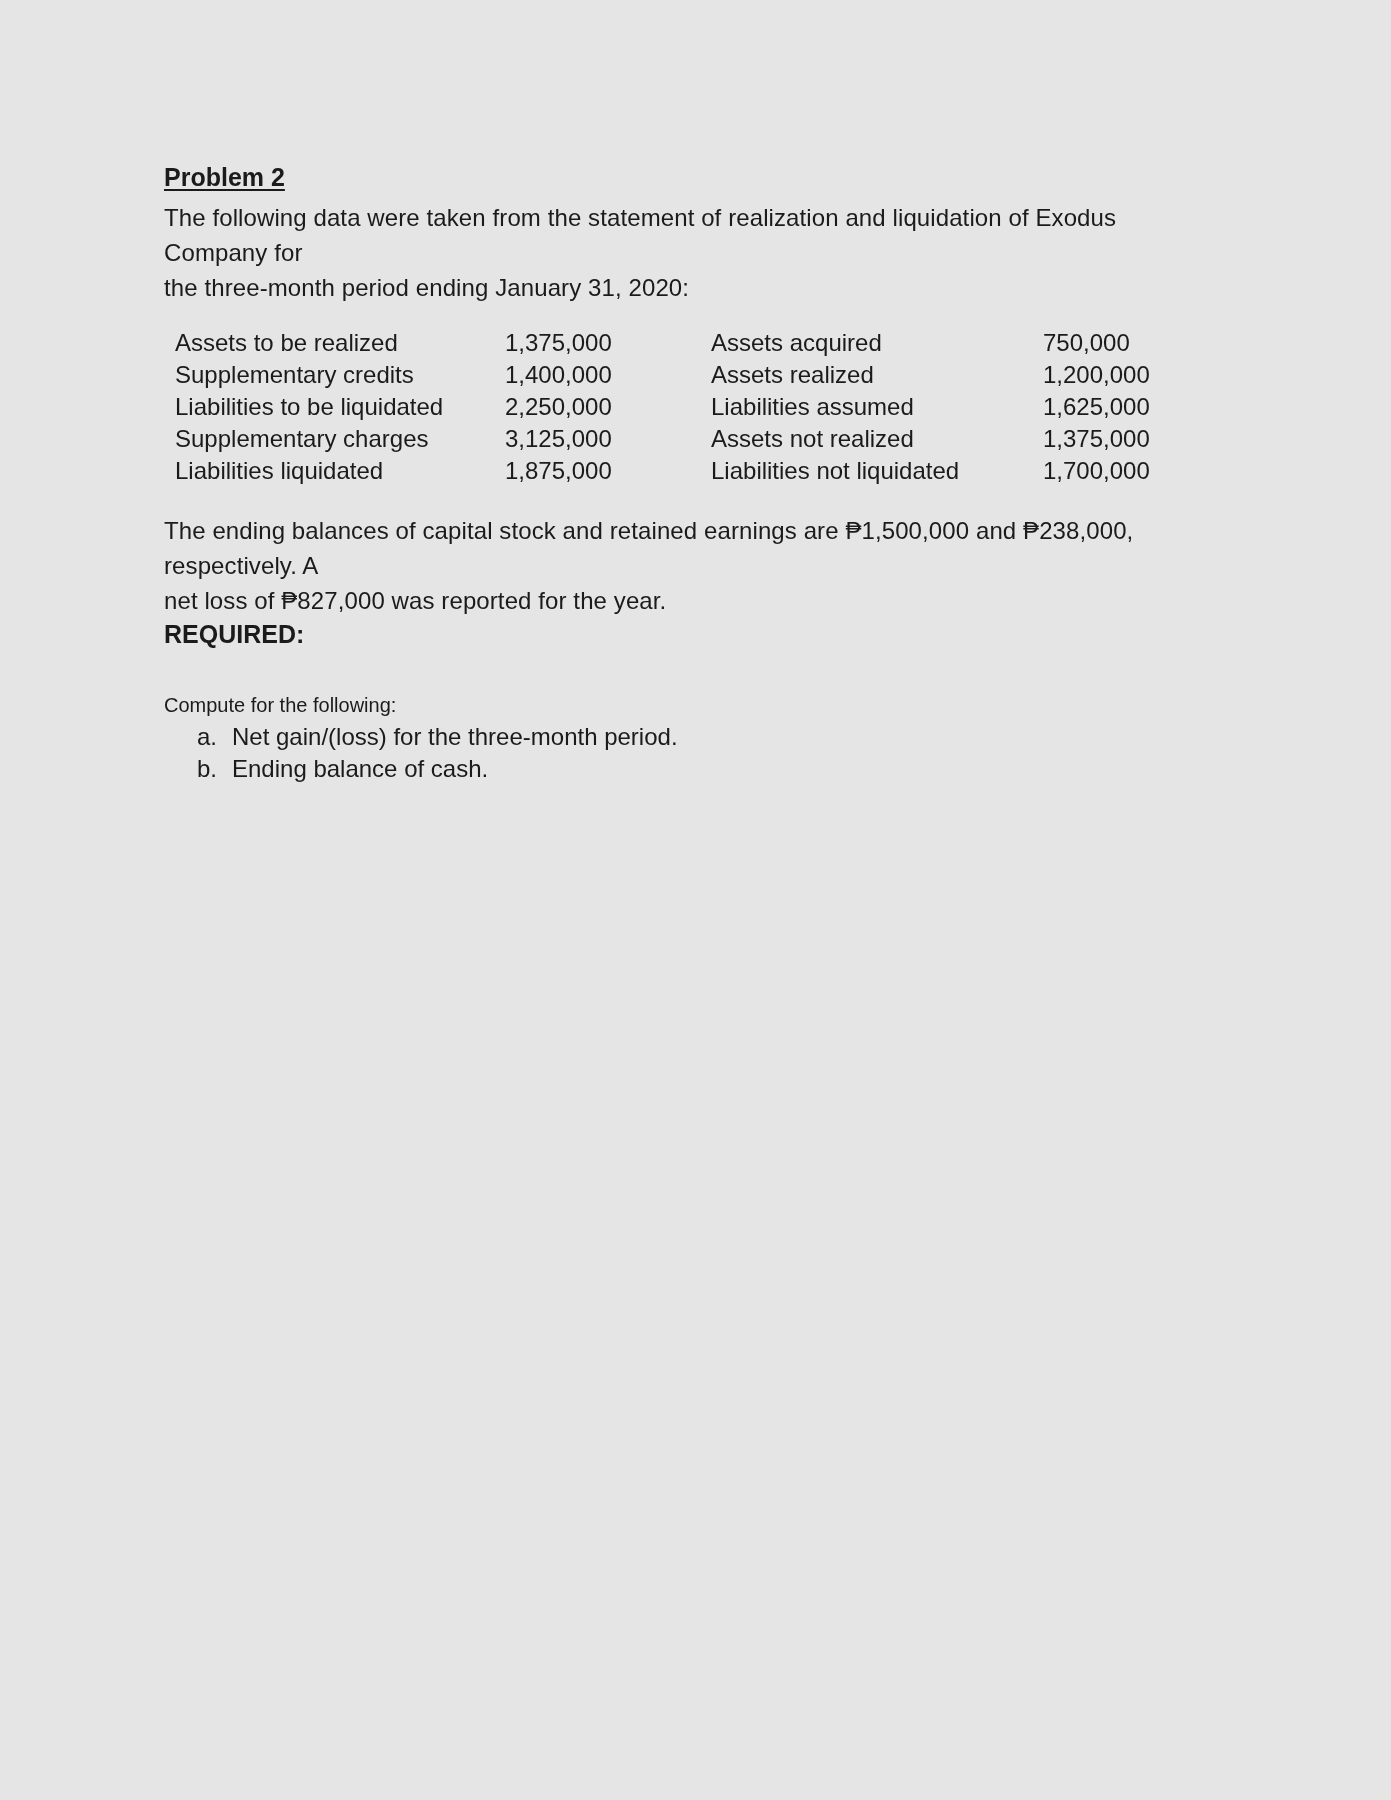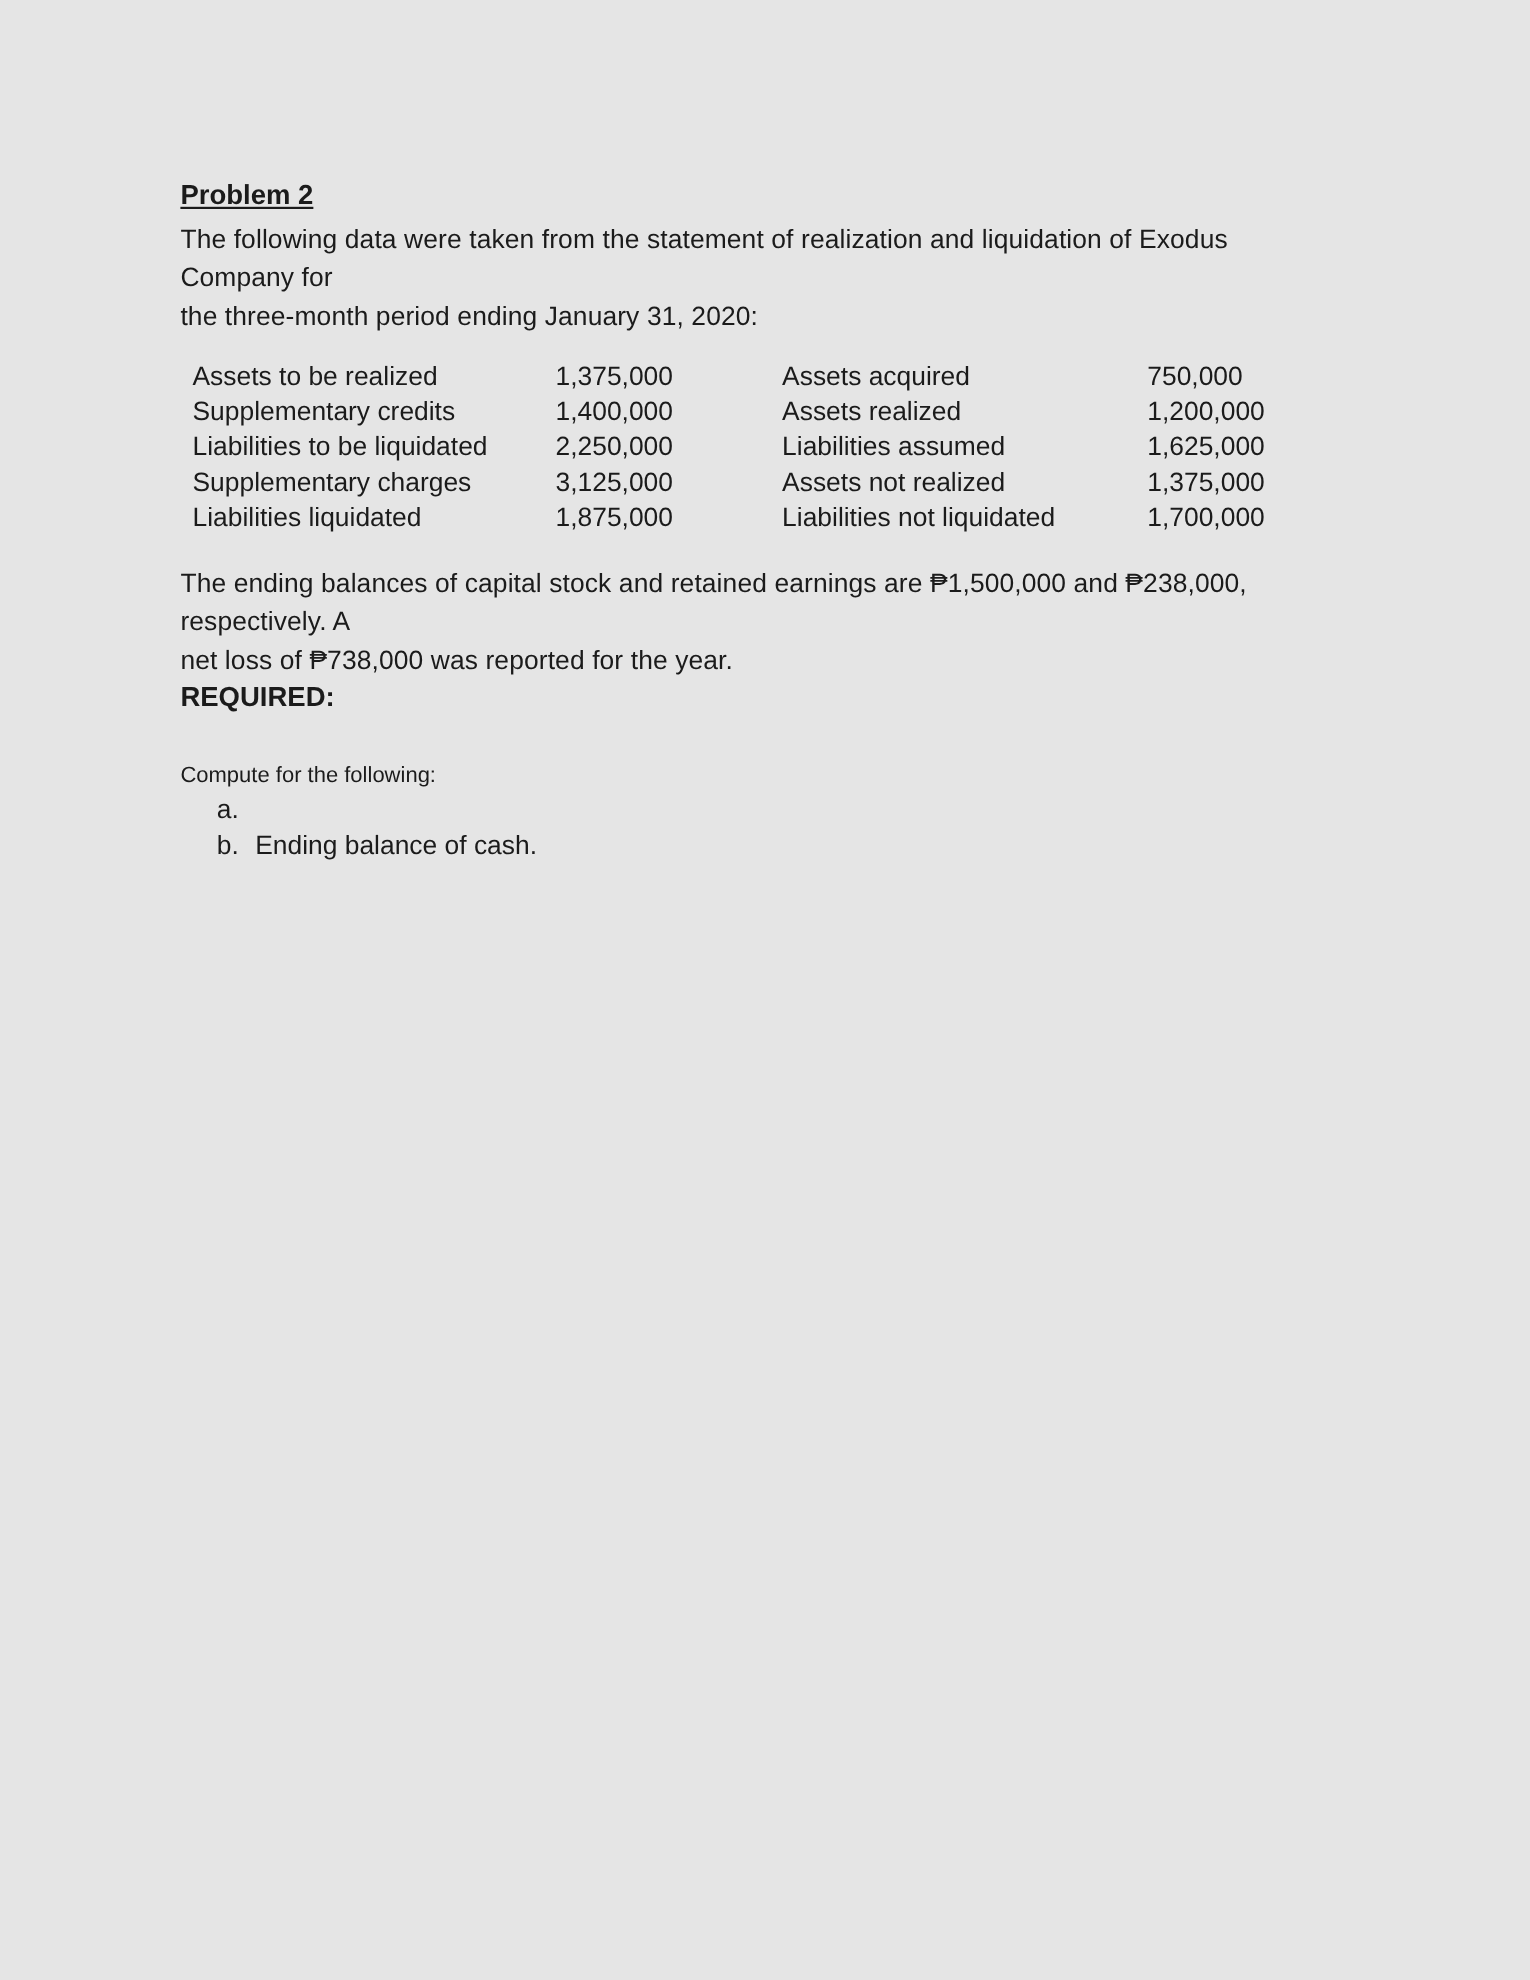--- a/index.html
+++ b/index.html
@@ -122,30 +122,31 @@
 
     <div class="lbl">Liabilities liquidated</div>
     <div class="val">1,875,000</div>
     <div class="gap"></div>
     <div class="lbl">Liabilities not liquidated</div>
     <div class="val">1,700,000</div>
   </div>
 
   <div class="para balances">
     <div>The ending balances of capital stock and retained earnings are ₱1,500,000 and ₱238,000, respectively. A</div>
-    <div>net loss of ₱738,000 was reported for the year.</div>
+    <div>net loss of ₱827,000 was reported for the year.</div>
   </div>
 
   <div class="required-heading">REQUIRED:</div>
 
   <div class="required-intro">Compute for the following:</div>
 
   <div class="req-list">
     <div class="req-item">
       <span class="marker">a.</span>
+      <span class="item-text">Net gain/(loss) for the three-month period.</span>
     </div>
     <div class="req-item">
       <span class="marker">b.</span>
       <span class="item-text">Ending balance of cash.</span>
     </div>
   </div>
 
 </div>
 
 </body></html>

